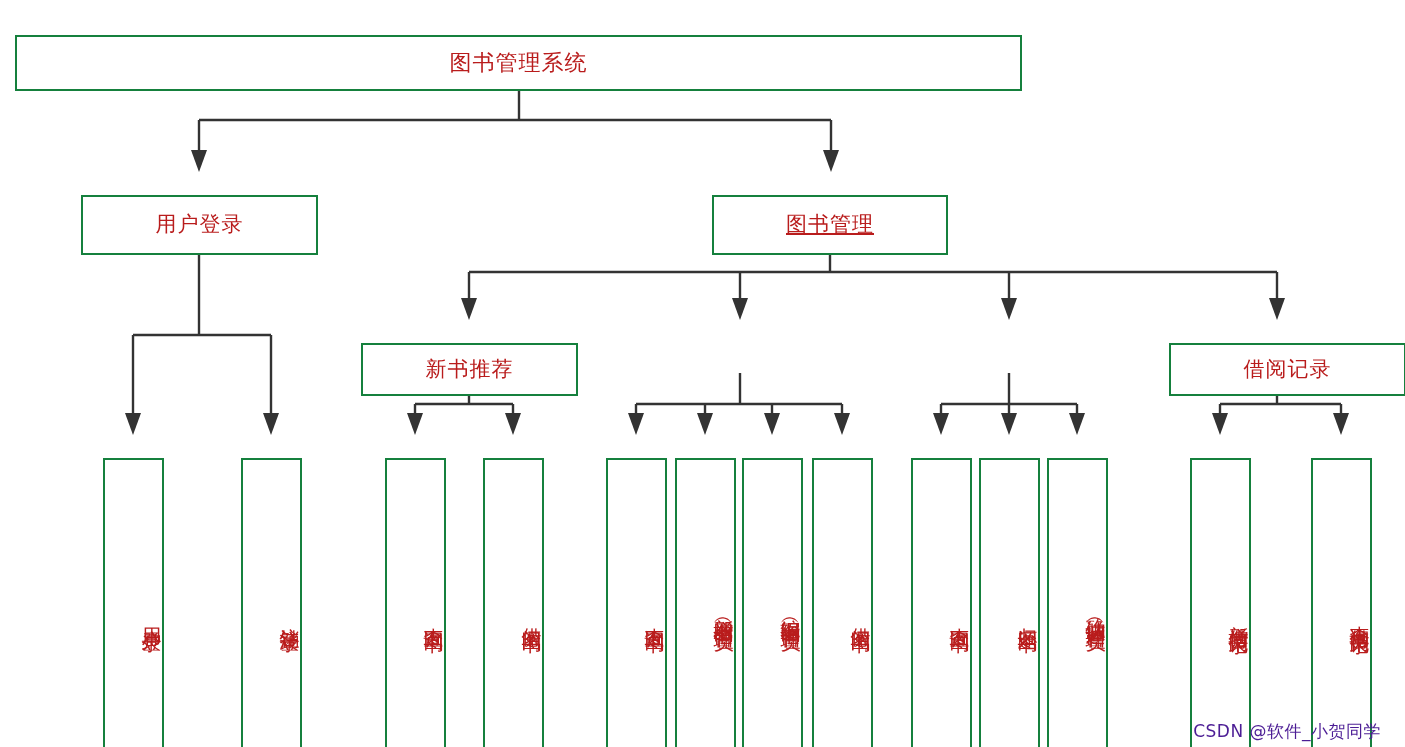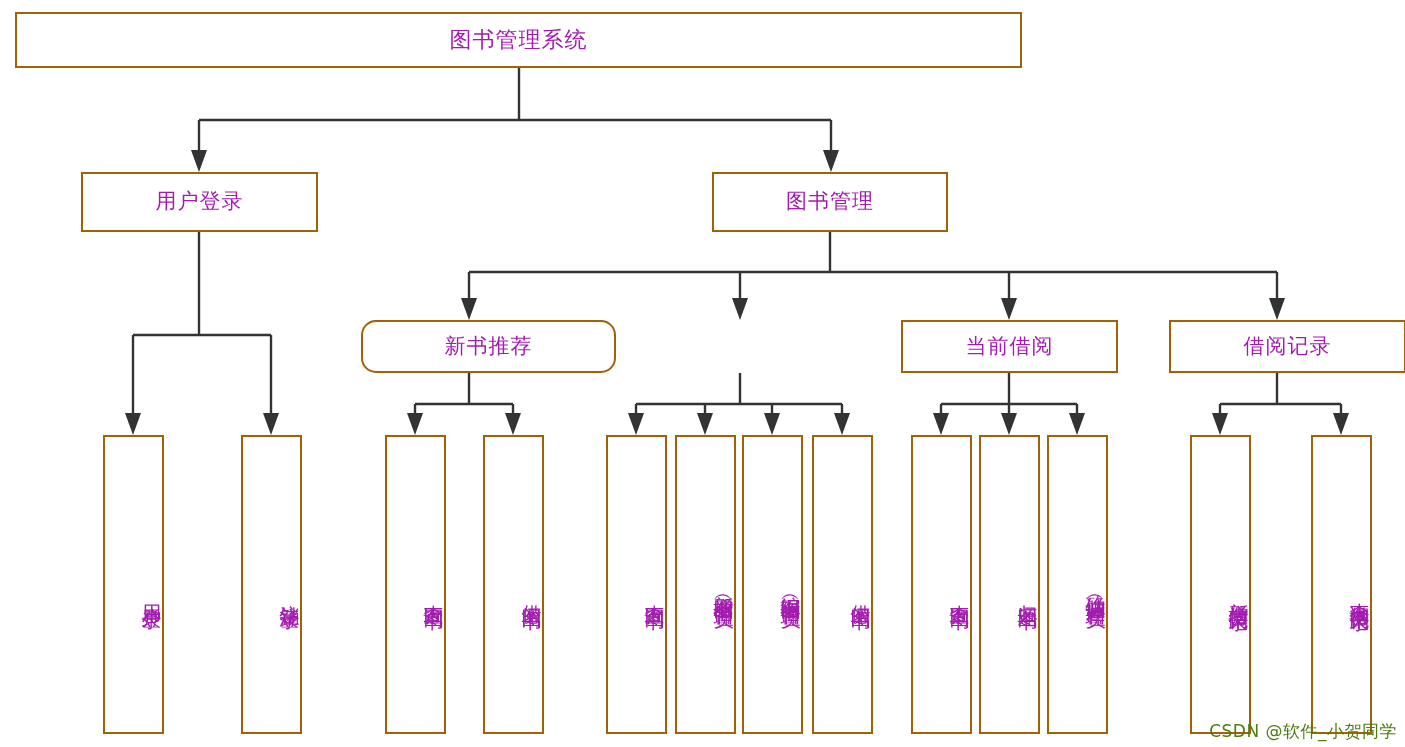--- a/index.html
+++ b/index.html
@@ -13,26 +13,27 @@
   #canvas {
     position: relative;
     width: 1405px;
     height: 747px;
     background: #ffffff;
     overflow: hidden;
   }
   .node {
     position: absolute;
     box-sizing: border-box;
-    border: 2px solid #a16207;
+    border: 2px solid #15803d;
     background: #ffffff;
     display: flex;
     align-items: center;
     justify-content: center;
-    color: #a21caf;
+    color: #b91c1c;
+    margin-top: 23px;
   }
   .node.horiz {
     font-size: 21px;
     letter-spacing: 1px;
     line-height: 1.1;
   }
   .node.root {
     font-size: 22px;
   }
   .node.leaf {
@@ -56,24 +57,24 @@
     height: 747px;
     pointer-events: none;
   }
   .wire {
     stroke: #333333;
     stroke-width: 2.4;
     fill: none;
   }
   .watermark {
     position: absolute;
-    right: 8px;
+    right: 24px;
     bottom: 4px;
     font-size: 17px;
-    color: #4d7c0f;
+    color: #4c1d95;
     letter-spacing: 0.5px;
     white-space: nowrap;
   }
 </style>
 </head>
 <body>
 
 <div id="canvas">
 
   <svg id="wires" viewBox="0 0 1405 747">
@@ -136,26 +137,25 @@
     <path class="wire" d="M 1220 404 L 1220 415"></path>
     <path class="wire" d="M 1341 404 L 1341 415"></path>
     <polygon points="1220,435 1212,413 1228,413" fill="#333333"></polygon>
     <polygon points="1341,435 1333,413 1349,413" fill="#333333"></polygon>
   </svg>
 
   <div class="node horiz root" style="left:15px; top:12px; width:1007px; height:56px;">图书管理系统</div>
 
   <div class="node horiz" style="left:81px; top:172px; width:237px; height:60px;">用户登录</div>
 
-  <div class="node horiz" style="left:712px; top:172px; width:236px; height:60px;">图书管理</div>
+  <div class="node horiz" style="left:712px; top:172px; width:236px; height:60px;text-decoration:underline;">图书管理</div>
 
-  <div class="node horiz" style="left:361px; top:320px; width:255px; height:53px;border-radius:15px;">新书推荐</div>
+  <div class="node horiz" style="left:361px; top:320px; width:217px; height:53px;">新书推荐</div>
 
 
-  <div class="node horiz" style="left:901px; top:320px; width:217px; height:53px;">当前借阅</div>
 
   <div class="node horiz" style="left:1169px; top:320px; width:237px; height:53px;">借阅记录</div>
 
   <div class="node leaf" style="left:103px; top:435px; width:61px; height:299px;">用户登录</div>
 
   <div class="node leaf" style="left:241px; top:435px; width:61px; height:299px;">注销登录</div>
 
   <div class="node leaf" style="left:385px; top:435px; width:61px; height:299px;">查询图书</div>
 
   <div class="node leaf" style="left:483px; top:435px; width:61px; height:299px;">借阅图书</div>

